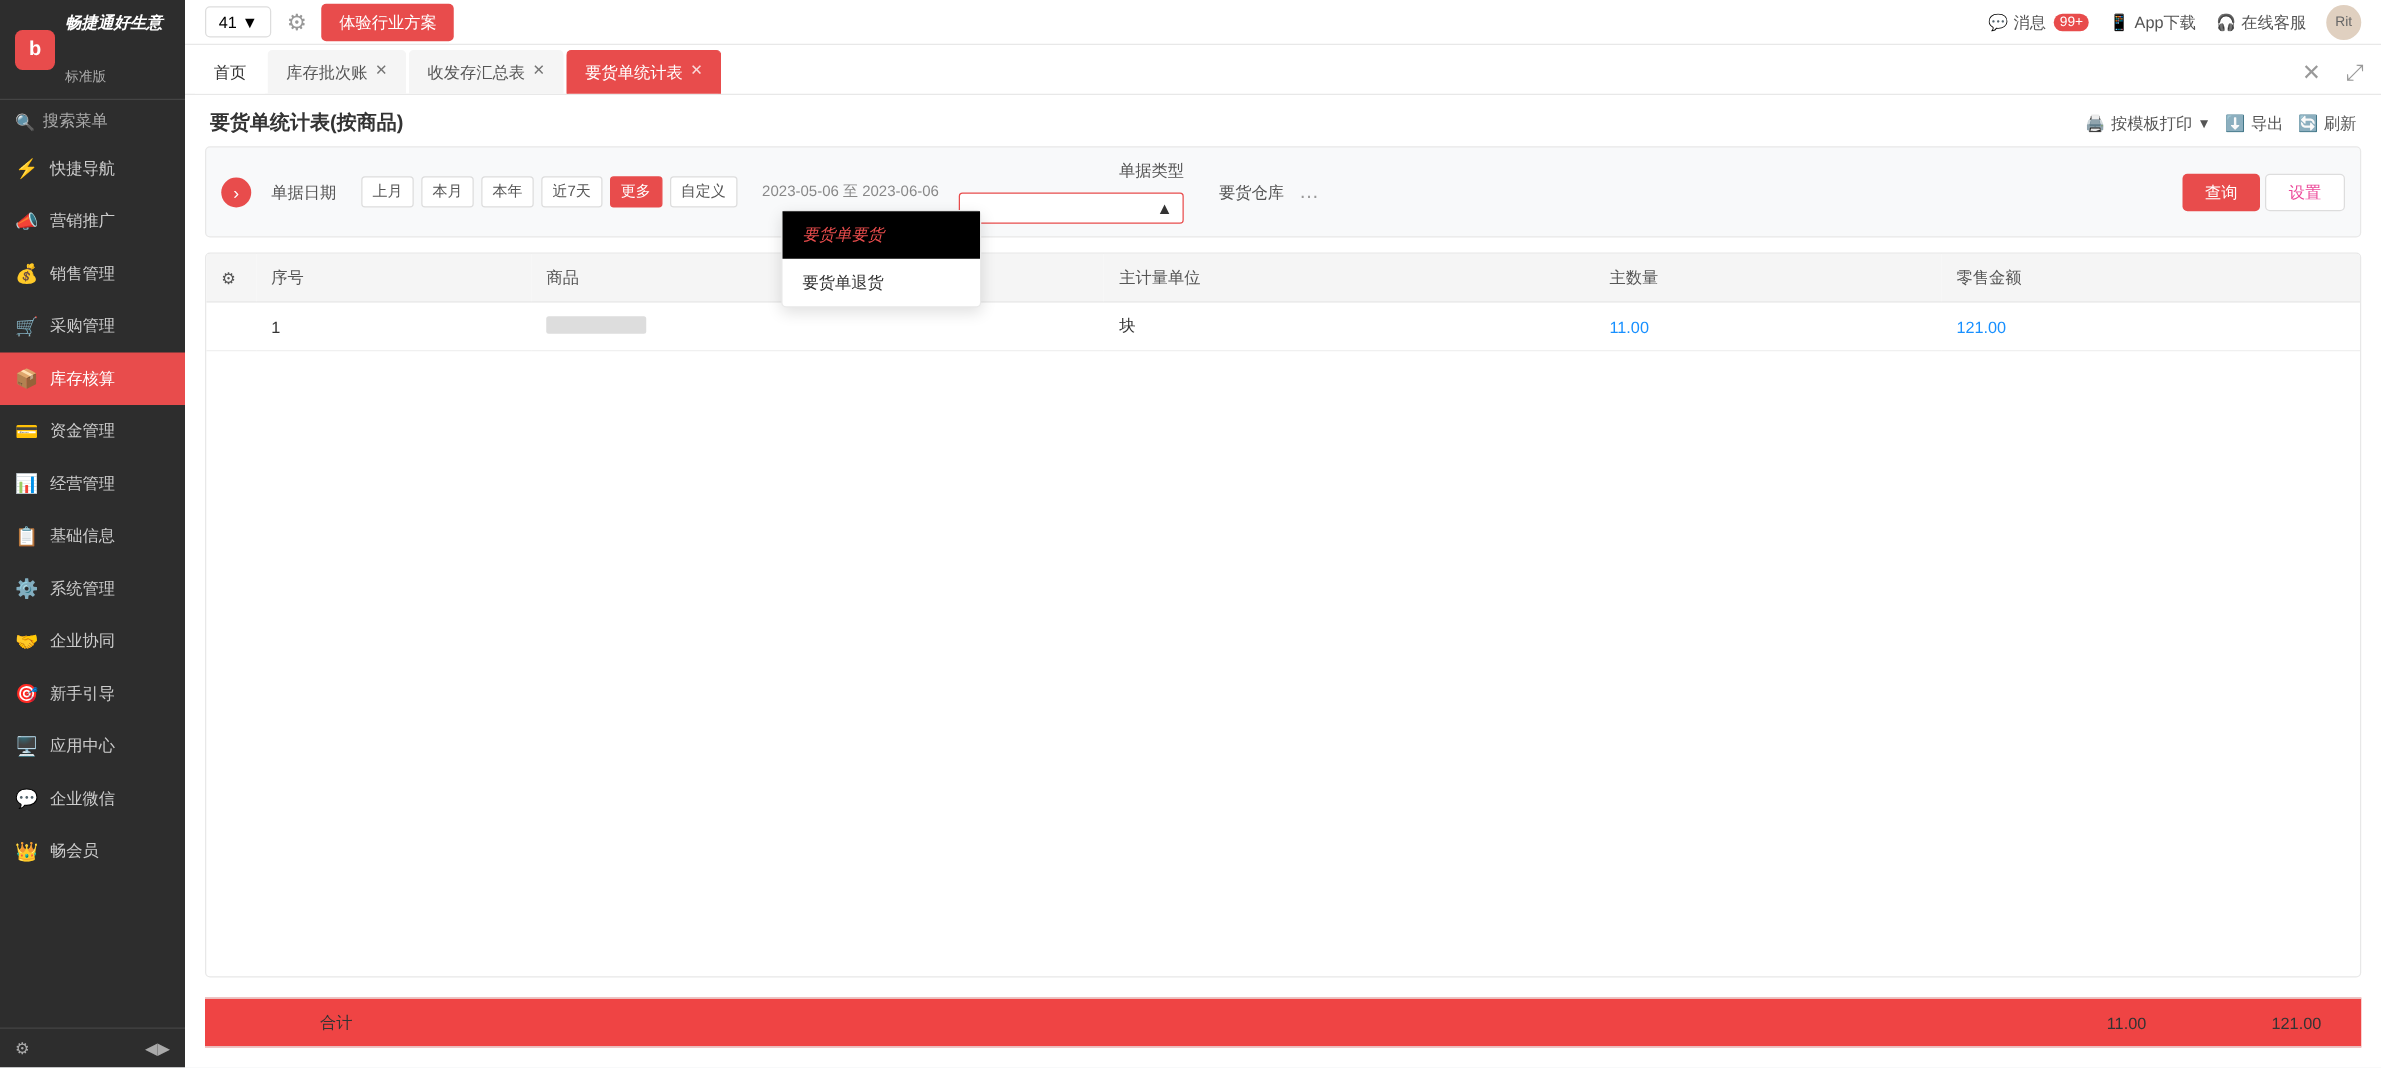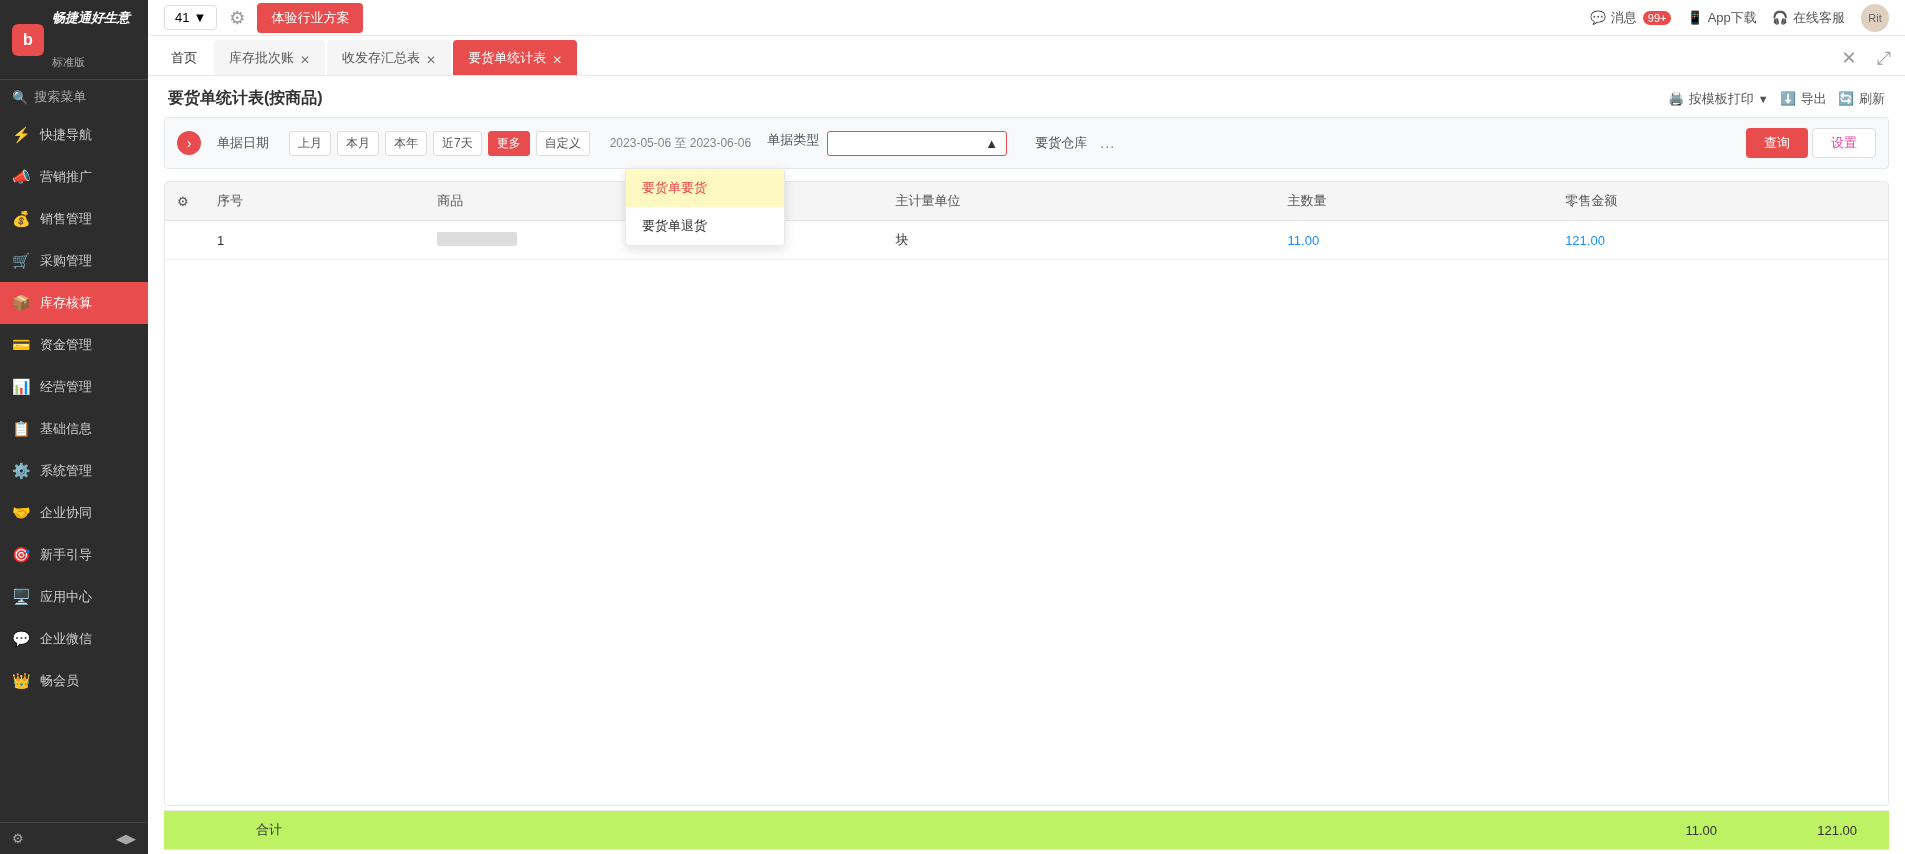--- a/index.html
+++ b/index.html
@@ -137,21 +137,21 @@
     }
     .tab {
       padding: 8px 14px;
       cursor: pointer;
       font-size: 13px;
       color: #555;
       border: 1px solid transparent;
       border-bottom: none;
       border-radius: 4px 4px 0 0;
       display: flex;
-      align-items: flex-end;
+      align-items: flex-start;
       gap: 6px;
       background: #f5f5f5;
     }
     .tab.active {
       background: #e84c4c;
       color: #fff;
       border-color: #e84c4c;
     }
     .tab .close-btn { font-size: 12px; opacity: 0.8; }
     .tab-home { background: #fff; color: #333; }
@@ -220,21 +220,21 @@
       font-size: 12px;
       color: #555;
       background: #fff;
     }
     .date-btn.more {
       background: #e84c4c;
       color: white;
       border-color: #e84c4c;
     }
     .date-range-text { font-size: 12px; color: #888; }
-    .filter-type-group { display: flex; align-items: flex-start; gap: 8px; }
+    .filter-type-group { display: flex; align-items: flex-end; gap: 8px; flex-direction: column; }
     .type-select {
       border: 1px solid #e84c4c;
       border-radius: 3px;
       padding: 4px 8px;
       font-size: 13px;
       color: #333;
       background: #fff;
       cursor: pointer;
       min-width: 180px;
       display: flex;
@@ -275,21 +275,21 @@
       border-radius: 4px;
       box-shadow: 0 4px 12px rgba(0,0,0,0.12);
       min-width: 160px;
     }
     .dropdown-item {
       padding: 10px 16px;
       cursor: pointer;
       font-size: 13px;
       color: #333;
     }
-    .dropdown-item.selected { background: #fef9c3; color: #e84c4c; }
+    .dropdown-item.selected { background: #000000; color: #e84c4c; font-style: italic; }
 
     
     .table-container {
       flex: 1;
       overflow: auto;
       margin: 12px 16px 0;
       border: 1px solid #e8e8e8;
       border-radius: 4px;
     }
     .data-table { width: 100%; border-collapse: collapse; }
@@ -308,29 +308,29 @@
       font-size: 13px;
       color: #333;
       border-bottom: 1px solid #f0f0f0;
     }
     .th-settings { width: 40px; text-align: center; }
     .cell-link { color: #1890ff; cursor: pointer; text-decoration: none; }
     .cell-blurred { background: #ddd; border-radius: 2px; display: inline-block; width: 80px; height: 14px; }
 
     
     .table-footer {
-      background: #bef264;
+      background: #ef4444;
       border-top: 1px solid #e8e8e8;
       padding: 10px 12px;
       display: flex;
       align-items: center;
       gap: 40px;
       font-size: 13px;
       color: #333;
-      margin: 4px 16px;
+      margin: 16px 16px;
       border-bottom: 1px solid #e8e8e8;
     }
   </style>
 </head>
 <body>
 
 <div class="sidebar">
   <div class="sidebar-logo">
     <div class="logo-icon">
       <span>b</span>

